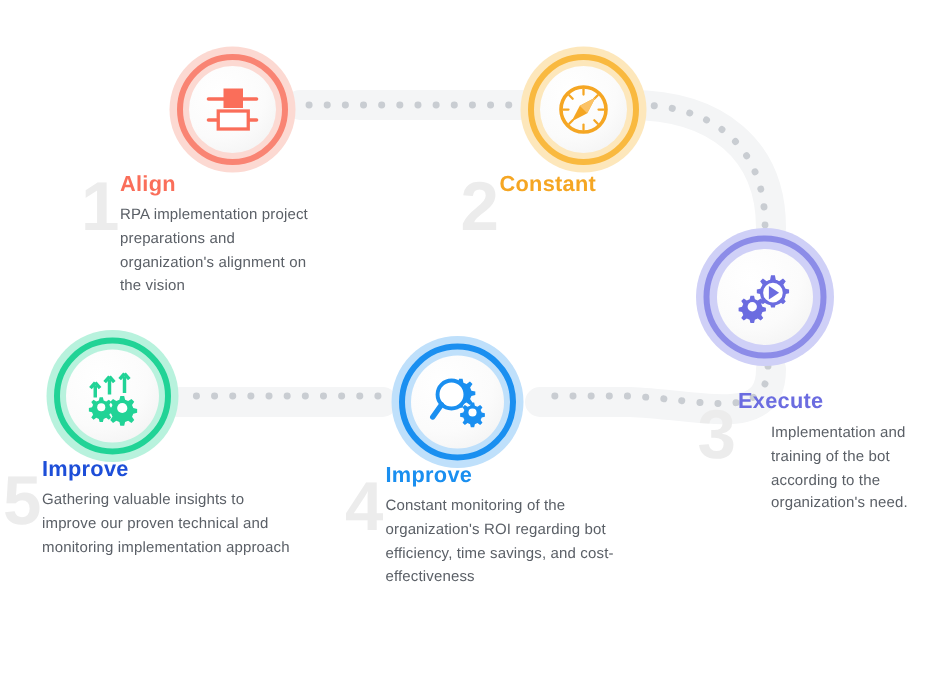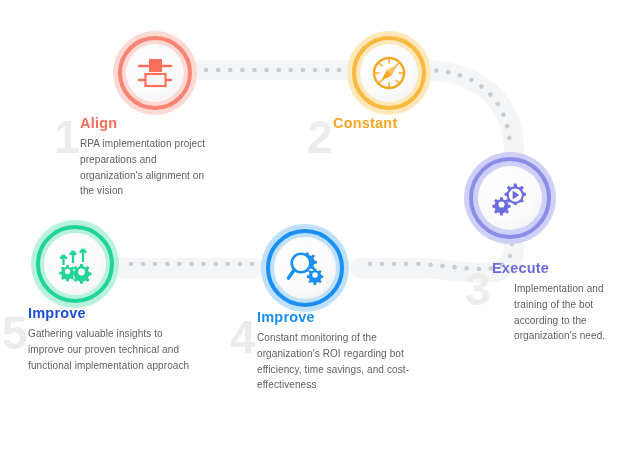--- a/index.html
+++ b/index.html
@@ -192,16 +192,16 @@
         <g fill="#21d396" transform="translate(27.5,29)">
           <path d="M-1.3 -8.0 l2.6 0 .6 2.55 2.05 .86 2.2-1.48 1.85 1.85 -1.48 2.2 .86 2.05 2.55 .6 0 2.6 -2.55 .6 -.86 2.05 1.48 2.2 -1.85 1.85 -2.2-1.48 -2.05 .86 -.6 2.55 -2.6 0 -.6-2.55 -2.05-.86 -2.2 1.48 -1.85-1.85 1.48-2.2 -.86-2.05 -2.55-.6 0-2.6 2.55-.6 .86-2.05 -1.48-2.2 1.85-1.85 2.2 1.48 2.05-.86 Z"></path>
           <circle cx="0" cy="0" r="3.4" fill="#ffffff"></circle>
         </g>
       </svg>
     </div>
   </div>
   <div class="block" style="left:28px;top:306px;width:185px;">
     <div class="step-num" style="left:-26px;top:4px;">5</div>
     <div class="step-title" style="color:#1d4ed8;">Improve</div>
-    <div class="step-desc" style="width:172px;">Gathering valuable insights to improve our proven technical and functional implementation approach</div>
+    <div class="step-desc" style="width:172px;">Gathering valuable insights to improve our proven technical and monitoring implementation approach</div>
   </div>
 
 </div>
 
 </body></html>

